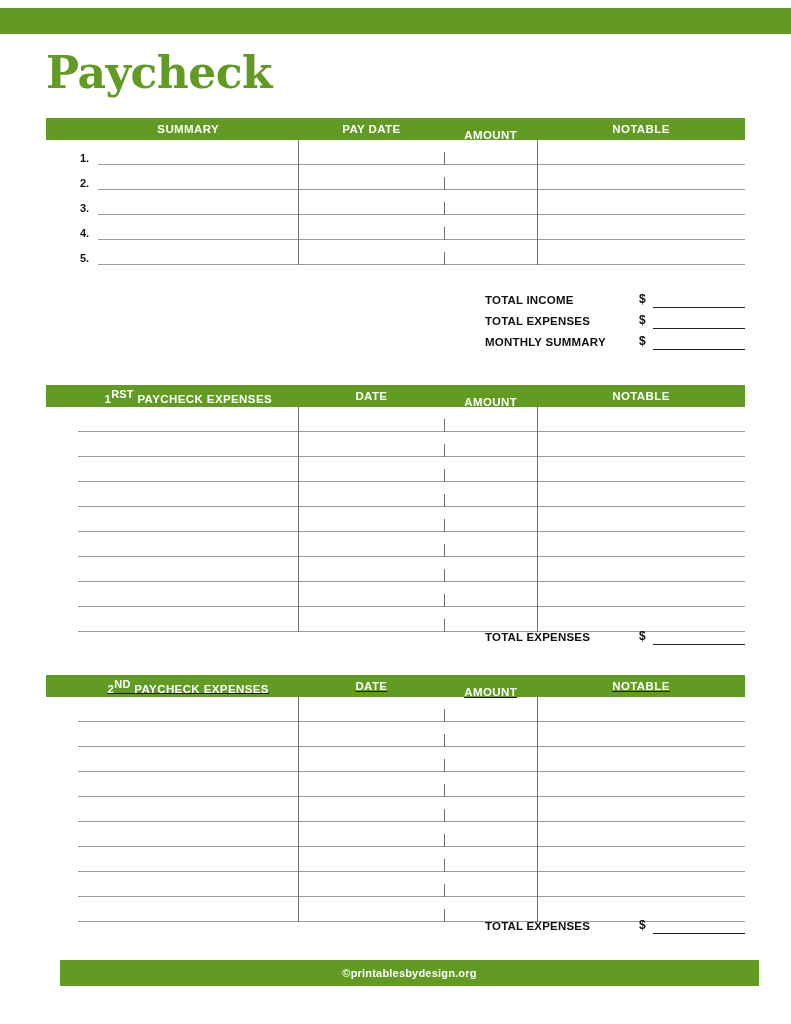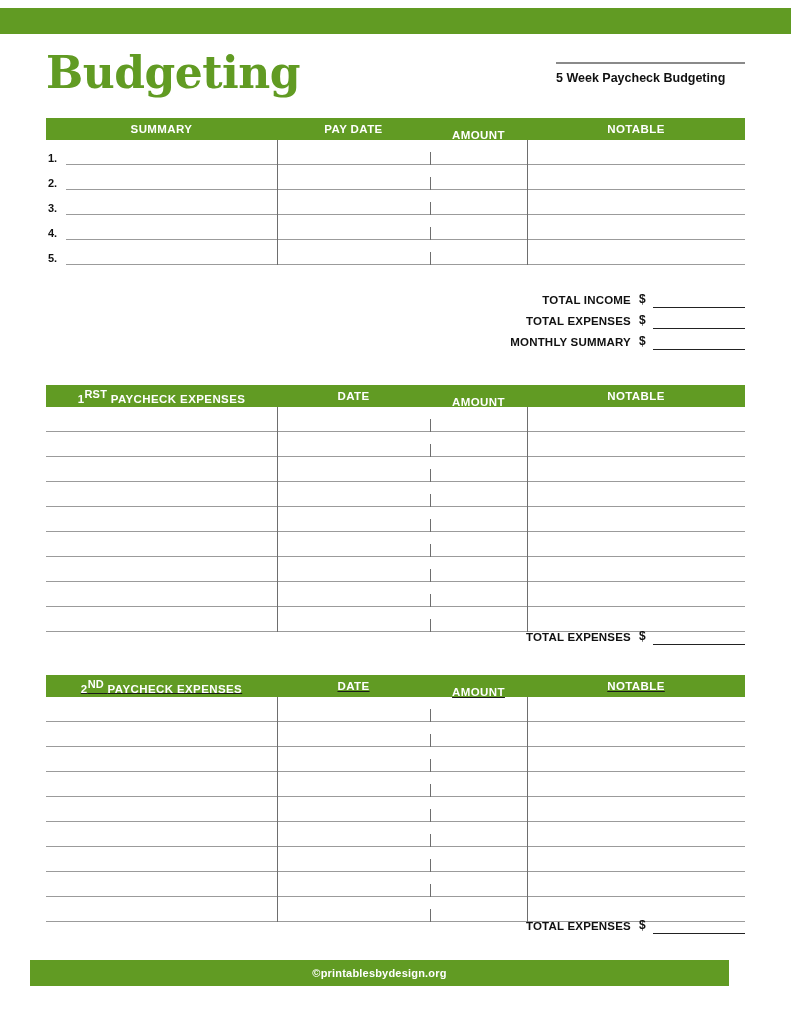--- a/index.html
+++ b/index.html
@@ -23,21 +23,21 @@
   .bar-top {
     position: absolute;
     left: 0;
     top: 8px;
     width: 791px;
     height: 26px;
     background: #619b23;
   }
   .bar-footer {
     position: absolute;
-    left: 30px;
+    left: 60px;
     top: 960px;
     width: 699px;
     height: 26px;
     background: #619b23;
     display: flex;
     align-items: center;
     justify-content: center;
   }
   .footer-text {
     color: #ffffff;
@@ -96,21 +96,21 @@
     text-align: center;
     letter-spacing: 0.4px;
     box-sizing: border-box;
   }
   .th sup {
     font-size: 11px;
     vertical-align: super;
     letter-spacing: 0.2px;
   }
   
-  .c1 { width: 231px; }
+  .c1 { width: 231px; margin-left: 32px; }
   .c2 { width: 153px; }
   .c3 { width: 97px; margin-top: 12px; }
   .c4 { width: 218px; }
 
   .tbody {
     position: relative;
   }
   .row {
     display: flex;
     height: 25px;
@@ -157,21 +157,20 @@
     position: absolute;
     width: 260px;
   }
   .total-row {
     display: flex;
     align-items: flex-end;
     height: 21px;
   }
   .total-label {
     width: 146px;
-    text-align: right;
     font-size: 11.5px;
     font-weight: bold;
     color: #111111;
     letter-spacing: 0.2px;
     padding-bottom: 2px;
   }
   .total-dollar {
     width: 14px;
     text-align: left;
     font-size: 12px;
@@ -186,26 +185,22 @@
     height: 15px;
   }
 </style>
 </head>
 <body>
 
 <div id="page">
 
   <div class="bar-top"></div>
 
-  <div class="title">Budgeting</div>
-
-  <div class="subtitle-wrap">
-    <div class="subtitle-rule"></div>
-    <div class="subtitle-text">5 Week Paycheck Budgeting</div>
-  </div>
+  <div class="title">Paycheck</div>
+
 
   <div class="tbl" style="top:118px;">
     <div class="thead">
       <div class="th c1">SUMMARY</div>
       <div class="th c2">PAY DATE</div>
       <div class="th c3">AMOUNT</div>
       <div class="th c4">NOTABLE</div>
     </div>
     <div class="tbody">
 

